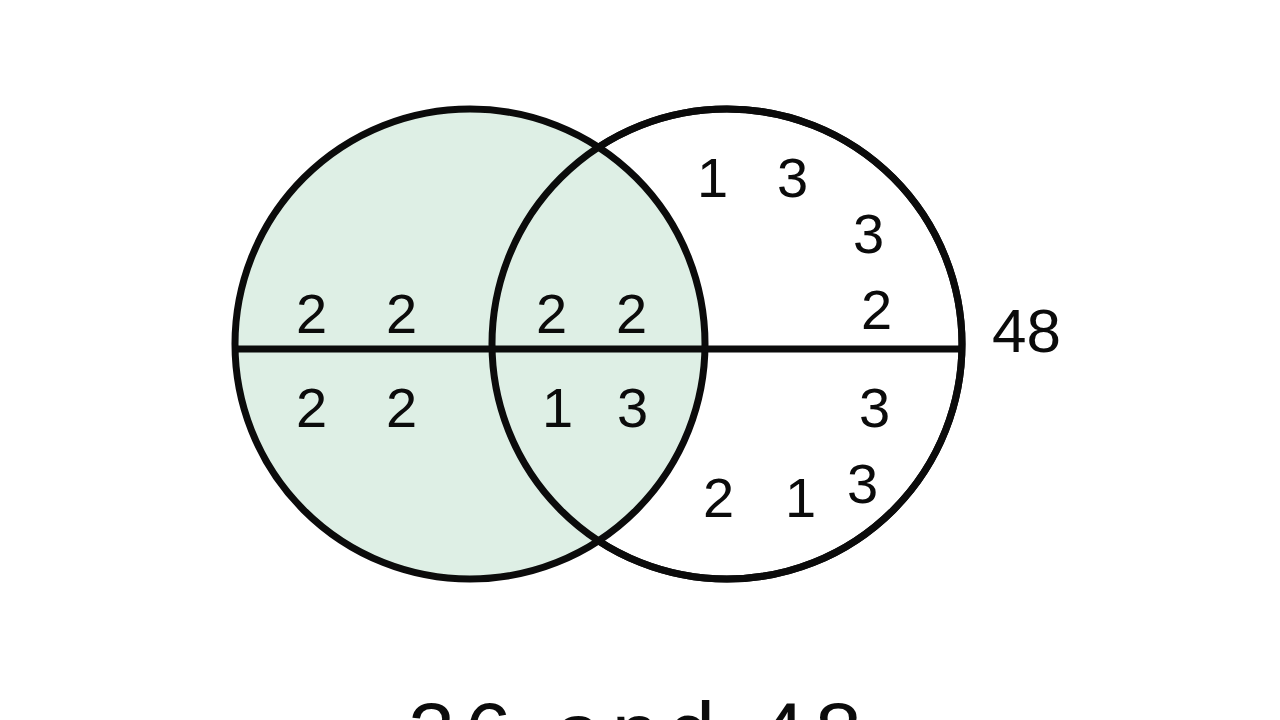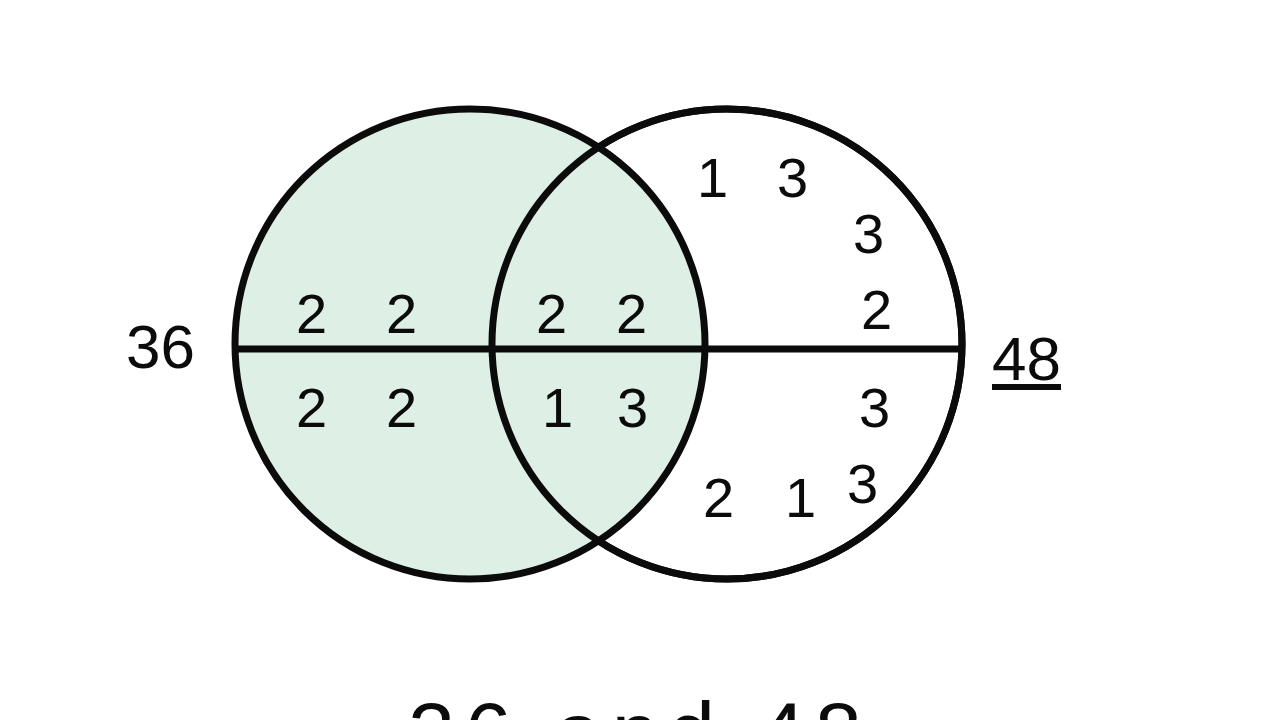--- a/index.html
+++ b/index.html
@@ -71,22 +71,21 @@
 
     <circle cx="727" cy="344" r="235" fill="#ffffff" stroke="#0b0b0b" stroke-width="7"></circle>
 
     <circle cx="470" cy="344" r="235" fill="#deefe5" stroke="#0b0b0b" stroke-width="7"></circle>
 
     <circle cx="727" cy="344" r="235" fill="none" stroke="#0b0b0b" stroke-width="7"></circle>
 
     <line x1="235" y1="349" x2="962" y2="349" stroke="#0b0b0b" stroke-width="7" stroke-linecap="butt"></line>
   </svg>
 
-  <div class="num side-label" style="left:126px; top:316px;">36</div>
-  <div class="num side-label" style="left:992px; top:328px;text-decoration:underline;">48</div>
+  <div class="num side-label" style="left:992px; top:300px;">48</div>
 
   <div class="num digit" style="left:296px; top:286px;">2</div>
   <div class="num digit" style="left:386px; top:286px;">2</div>
   <div class="num digit" style="left:296px; top:380px;">2</div>
   <div class="num digit" style="left:386px; top:380px;">2</div>
 
   <div class="num digit" style="left:536px; top:286px;">2</div>
   <div class="num digit" style="left:616px; top:286px;">2</div>
   <div class="num digit" style="left:542px; top:380px;">1</div>
   <div class="num digit" style="left:617px; top:380px;">3</div>

